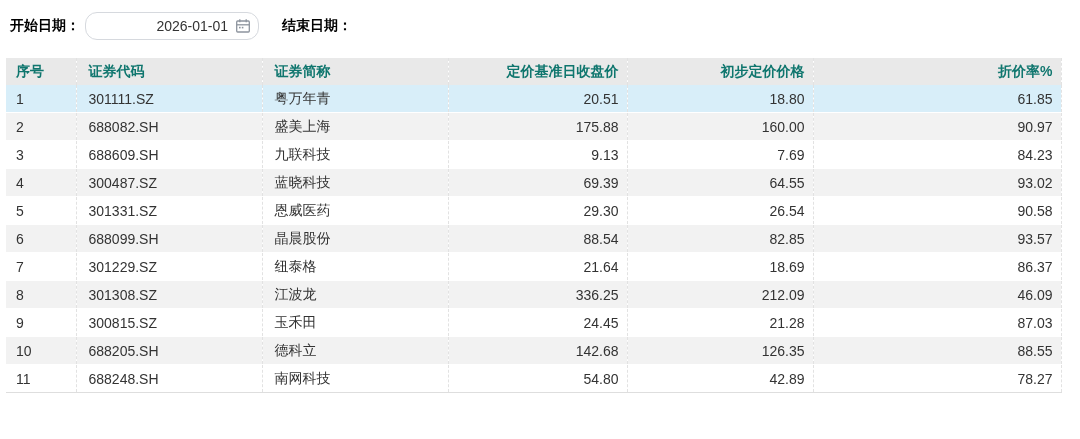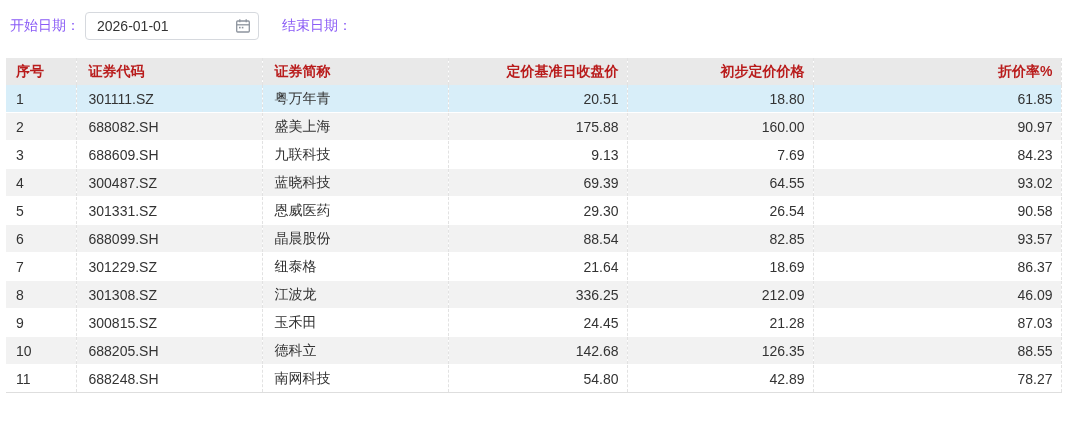--- a/index.html
+++ b/index.html
@@ -14,42 +14,44 @@
   }
   
   .filter-bar {
     display: flex;
     align-items: center;
     height: 52px;
     padding-left: 10px;
     font-size: 14px;
   }
   .filter-label {
-    color: #8b5cf6;
+    color: #000000;
     white-space: nowrap;
+    font-weight: bold;
   }
   .end-label { margin-left: 23px; }
   .date-input {
     position: relative;
     width: 174px;
     height: 28px;
     margin-left: 5px;
   }
   .date-field {
     width: 100%;
     height: 28px;
     box-sizing: border-box;
     border: 1px solid #d6d9de;
-    border-radius: 4px;
+    border-radius: 12px;
     background: #ffffff;
     padding: 0 30px 0 11px;
     font-size: 14px;
     color: #333333;
     font-family: inherit;
     outline: none;
+    text-align: right;
   }
   .cal-icon {
     position: absolute;
     right: 8px;
     top: 6px;
     width: 16px;
     height: 16px;
     cursor: pointer;
   }
   
@@ -67,21 +69,21 @@
     border-right: 1px dashed #e2e2e2;
     white-space: nowrap;
     overflow: hidden;
     font-weight: normal;
   }
   .sec-table th:first-child, .sec-table td:first-child { padding-left: 10px; }
   .sec-table thead th {
     background: #e9e9e9;
     font-weight: bold;
     text-align: left;
-    color: #b91c1c;
+    color: #0f766e;
   }
   .sec-table .num { text-align: right; }
   .sec-table tbody tr { background: #ffffff; }
   .sec-table tbody tr.stripe { background: #f2f2f2; }
   .sec-table tbody tr.highlight { background: #d8eef9; }
   .sec-table tbody tr { border-bottom: 1px solid #ffffff; }
   .sec-table tbody tr:last-child { border-bottom: 1px solid #dedede; }
 </style>
 </head>
 <body>

